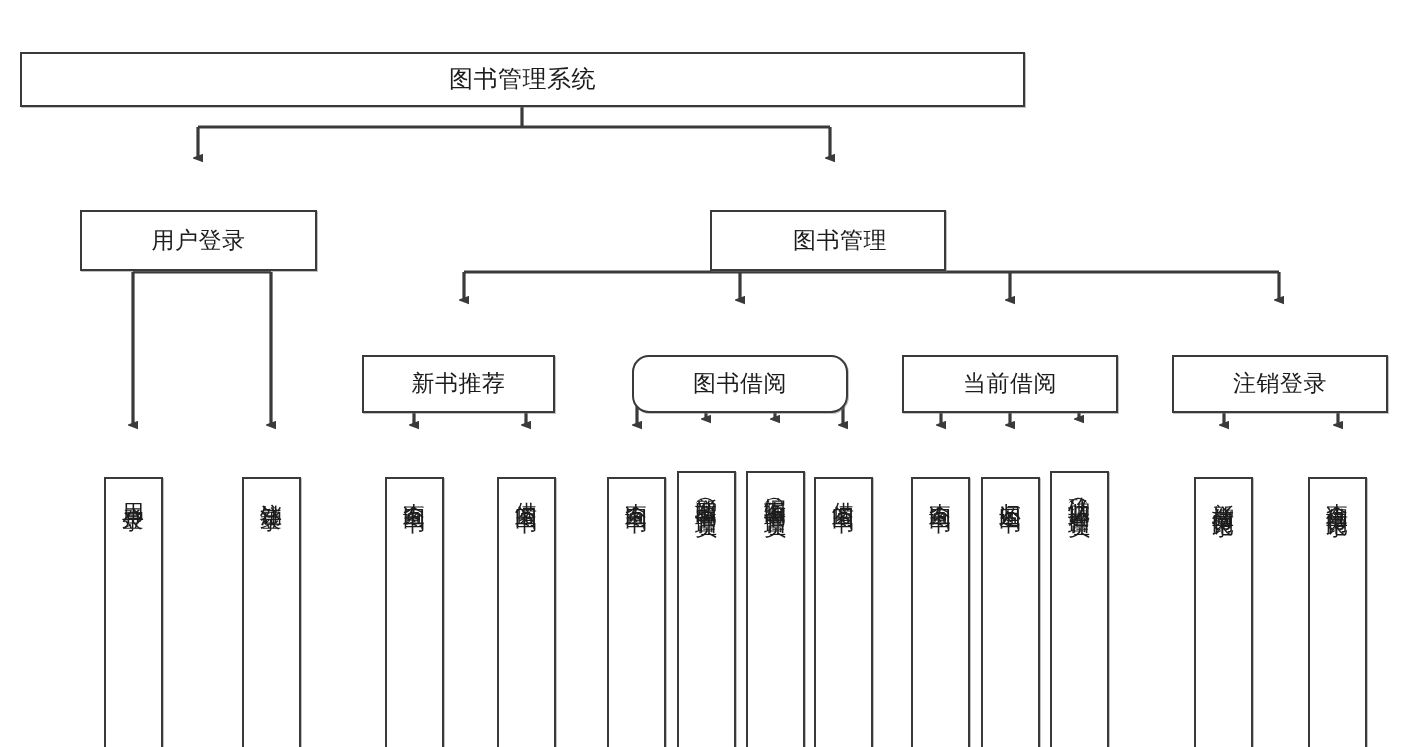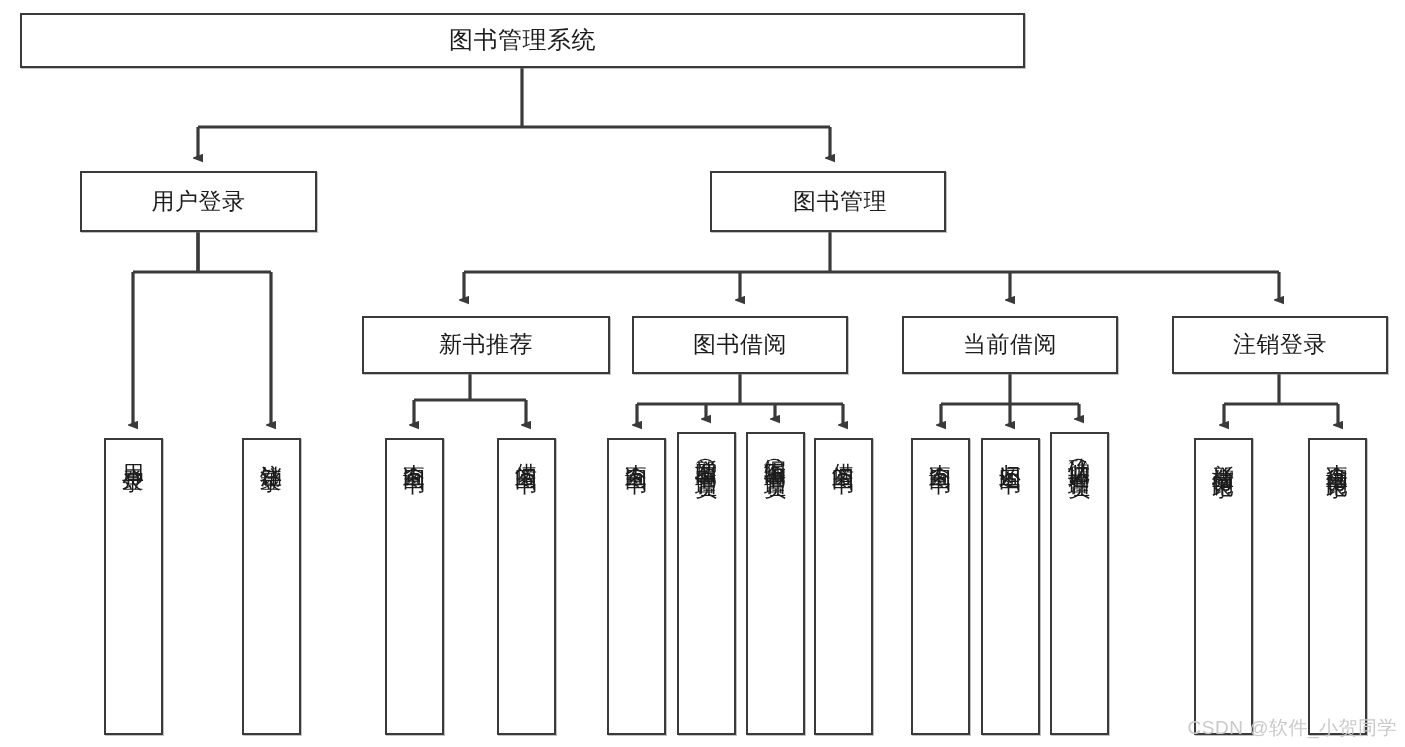--- a/index.html
+++ b/index.html
@@ -28,20 +28,21 @@
   .node {
     position: absolute;
     box-sizing: border-box;
     border: 2.5px solid #3a3a3a;
     background: #ffffff;
     display: flex;
     align-items: center;
     justify-content: center;
     color: #1c1c1c;
     box-shadow: 1px 1px 0 rgba(120,120,120,0.45);
+    margin-top: 39px;
   }
   .node .label {
     display: block;
     text-align: center;
     line-height: 1.18;
     color: #1c1c1c;
   }
   
   .node.h .label {
     font-size: 23px;
@@ -136,24 +137,24 @@
     <span class="label">图书管理系统</span>
   </div>
 
   <div class="node h" style="left:80px; top:171px; width:237px; height:61px;">
     <span class="label">用户登录</span>
   </div>
   <div class="node h" style="left:710px; top:171px; width:236px; height:61px;padding-left:24px;">
     <span class="label">图书管理</span>
   </div>
 
-  <div class="node h" style="left:362px; top:316px; width:248px; height:58px;">
+  <div class="node h" style="left:362px; top:316px; width:193px; height:58px;">
     <span class="label">新书推荐</span>
   </div>
-  <div class="node h" style="left:632px; top:316px; width:216px; height:58px;">
+  <div class="node h" style="left:632px; top:316px; width:216px; height:58px;border-radius:17px;">
     <span class="label">图书借阅</span>
   </div>
   <div class="node h" style="left:902px; top:316px; width:216px; height:58px;">
     <span class="label">当前借阅</span>
   </div>
   <div class="node h" style="left:1172px; top:316px; width:216px; height:58px;">
     <span class="label">注销登录</span>
   </div>
 
   <div class="node v" style="left:104px; top:438px; width:59px; height:297px;">
@@ -193,15 +194,14 @@
     <span class="label">确认归还（管理员）</span>
   </div>
 
   <div class="node v" style="left:1194px; top:438px; width:59px; height:297px;">
     <span class="label">新增借阅记录</span>
   </div>
   <div class="node v" style="left:1308px; top:438px; width:59px; height:297px;">
     <span class="label">查询借阅记录</span>
   </div>
 
-  <div class="watermark">CSDN @软件_小贺同学</div>
 
 </div>
 
 </body></html>

